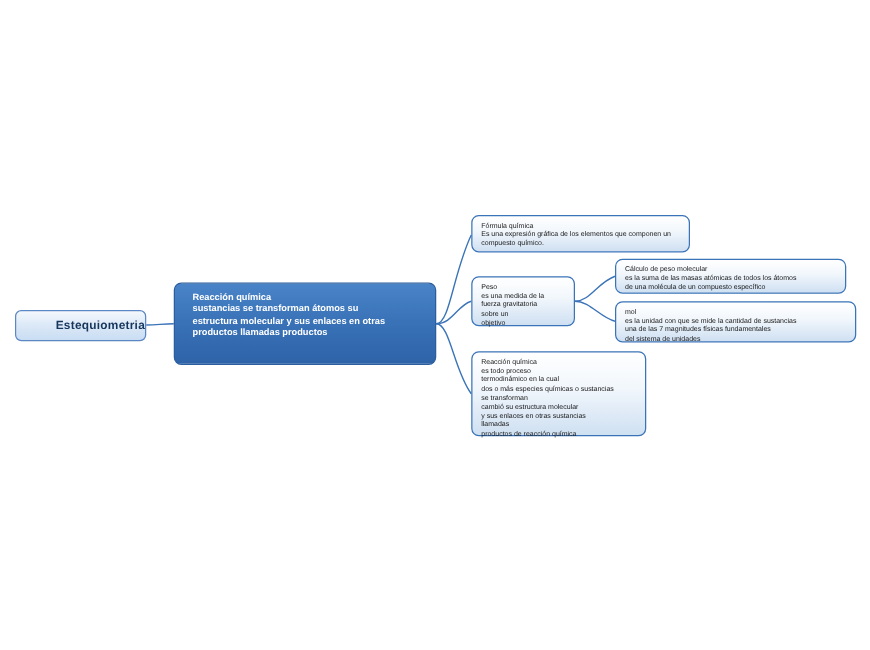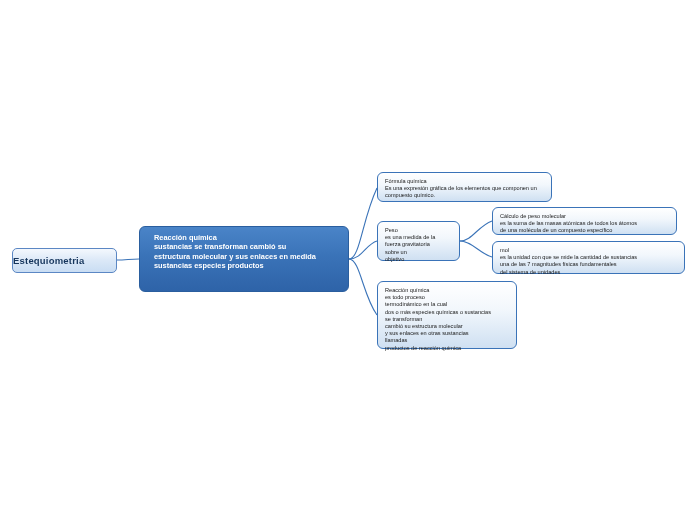--- a/index.html
+++ b/index.html
@@ -36,21 +36,21 @@
   .node-root {
     left: 12px;
     top: 248px;
     width: 105px;
     height: 25px;
     border: 1px solid #5b87c4;
     border-radius: 5px;
     background: linear-gradient(to bottom, #f4f8fd 0%, #dbe8f7 50%, #c9ddf3 100%);
     display: flex;
     align-items: center;
-    justify-content: flex-start;
+    justify-content: flex-end;
   }
   .node-root .label {
     font-size: 9.5px;
     font-weight: bold;
     color: #16365c;
     letter-spacing: 0.2px;
   }
 
   
   .node-main {
@@ -108,23 +108,23 @@
     <path d="M460 241 C 472 241, 478 226, 492 221" stroke="#3a73b8" stroke-width="1.1" fill="none"></path>
     <path d="M460 241 C 472 241, 480 254, 492 257" stroke="#3a73b8" stroke-width="1.1" fill="none"></path>
   </svg>
 
   <div class="node node-root">
     <span class="label">Estequiometria</span>
   </div>
 
   <div class="node node-main">
     <div class="line">Reacción química</div>
-    <div class="line">sustancias se transforman cambió su</div>
-    <div class="line">estructura molecular y sus enlaces en medida</div>
-    <div class="line">sustancias especies productos</div>
+    <div class="line">sustancias se transforman átomos su</div>
+    <div class="line">estructura molecular y sus enlaces en otras</div>
+    <div class="line">productos llamadas productos</div>
   </div>
 
   <div class="node node-box" id="node-formula">
     <div class="line">Fórmula química</div>
     <div class="line">Es una expresión gráfica de los elementos que componen un</div>
     <div class="line">compuesto químico.</div>
   </div>
 
   <div class="node node-box" id="node-peso">
     <div class="line">Peso</div>

